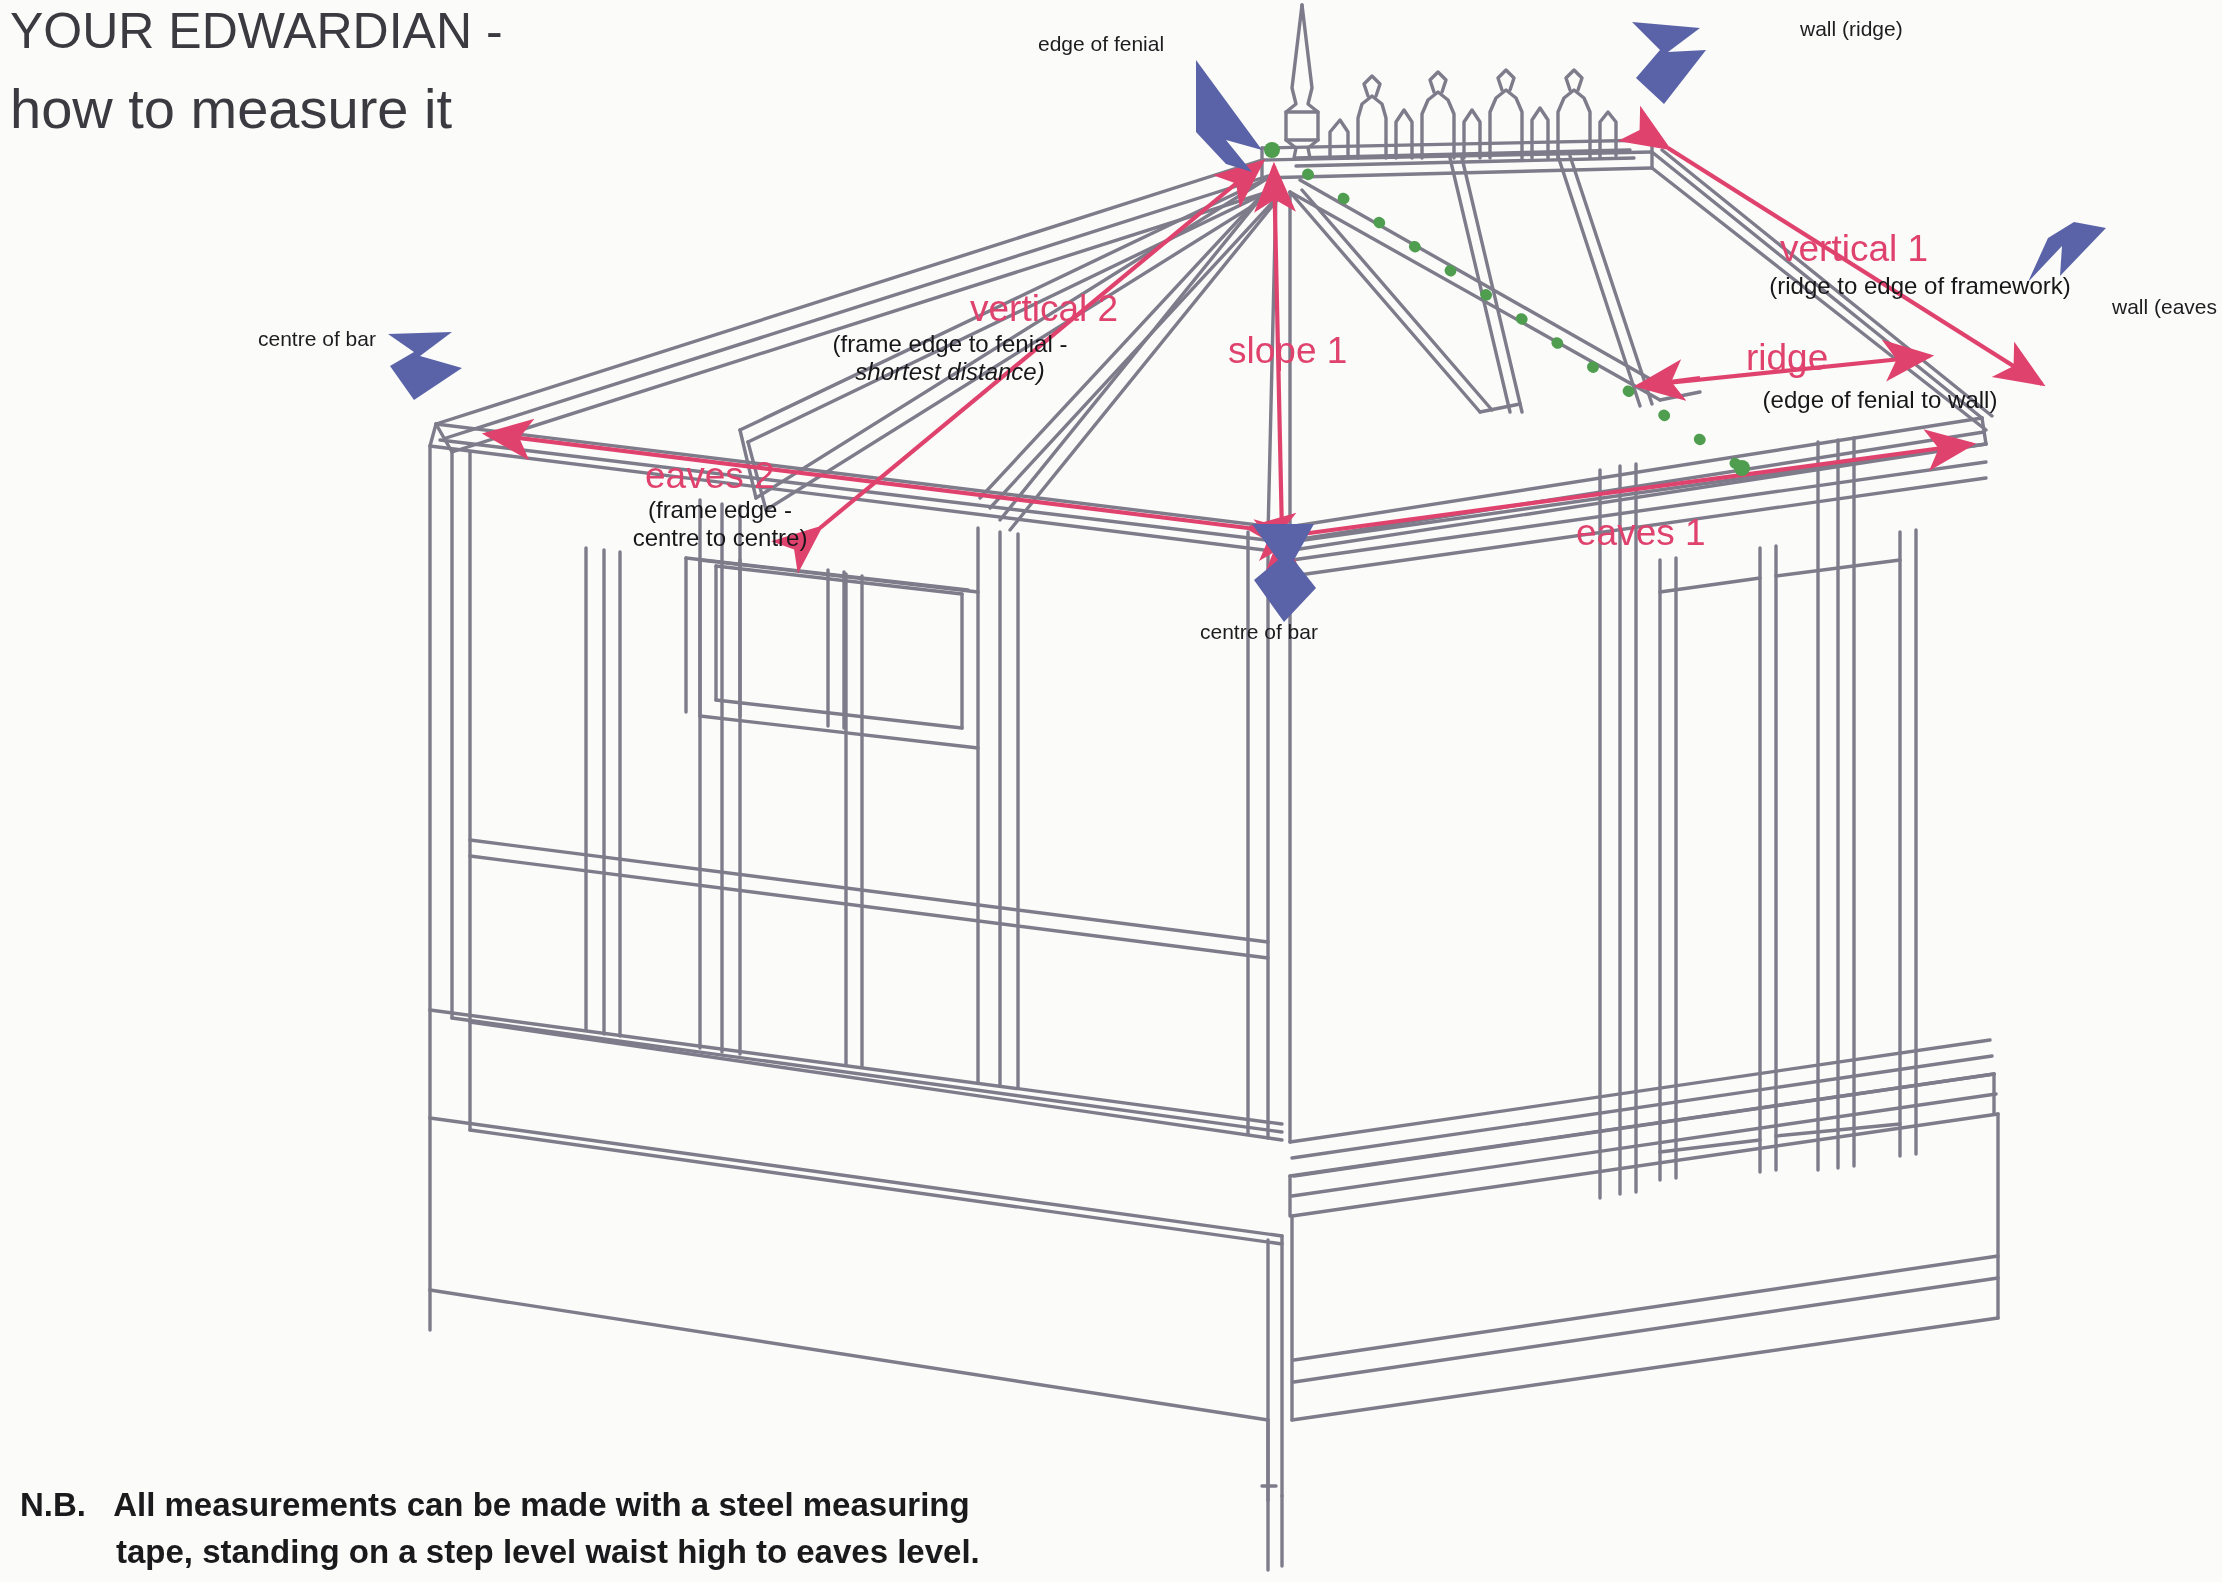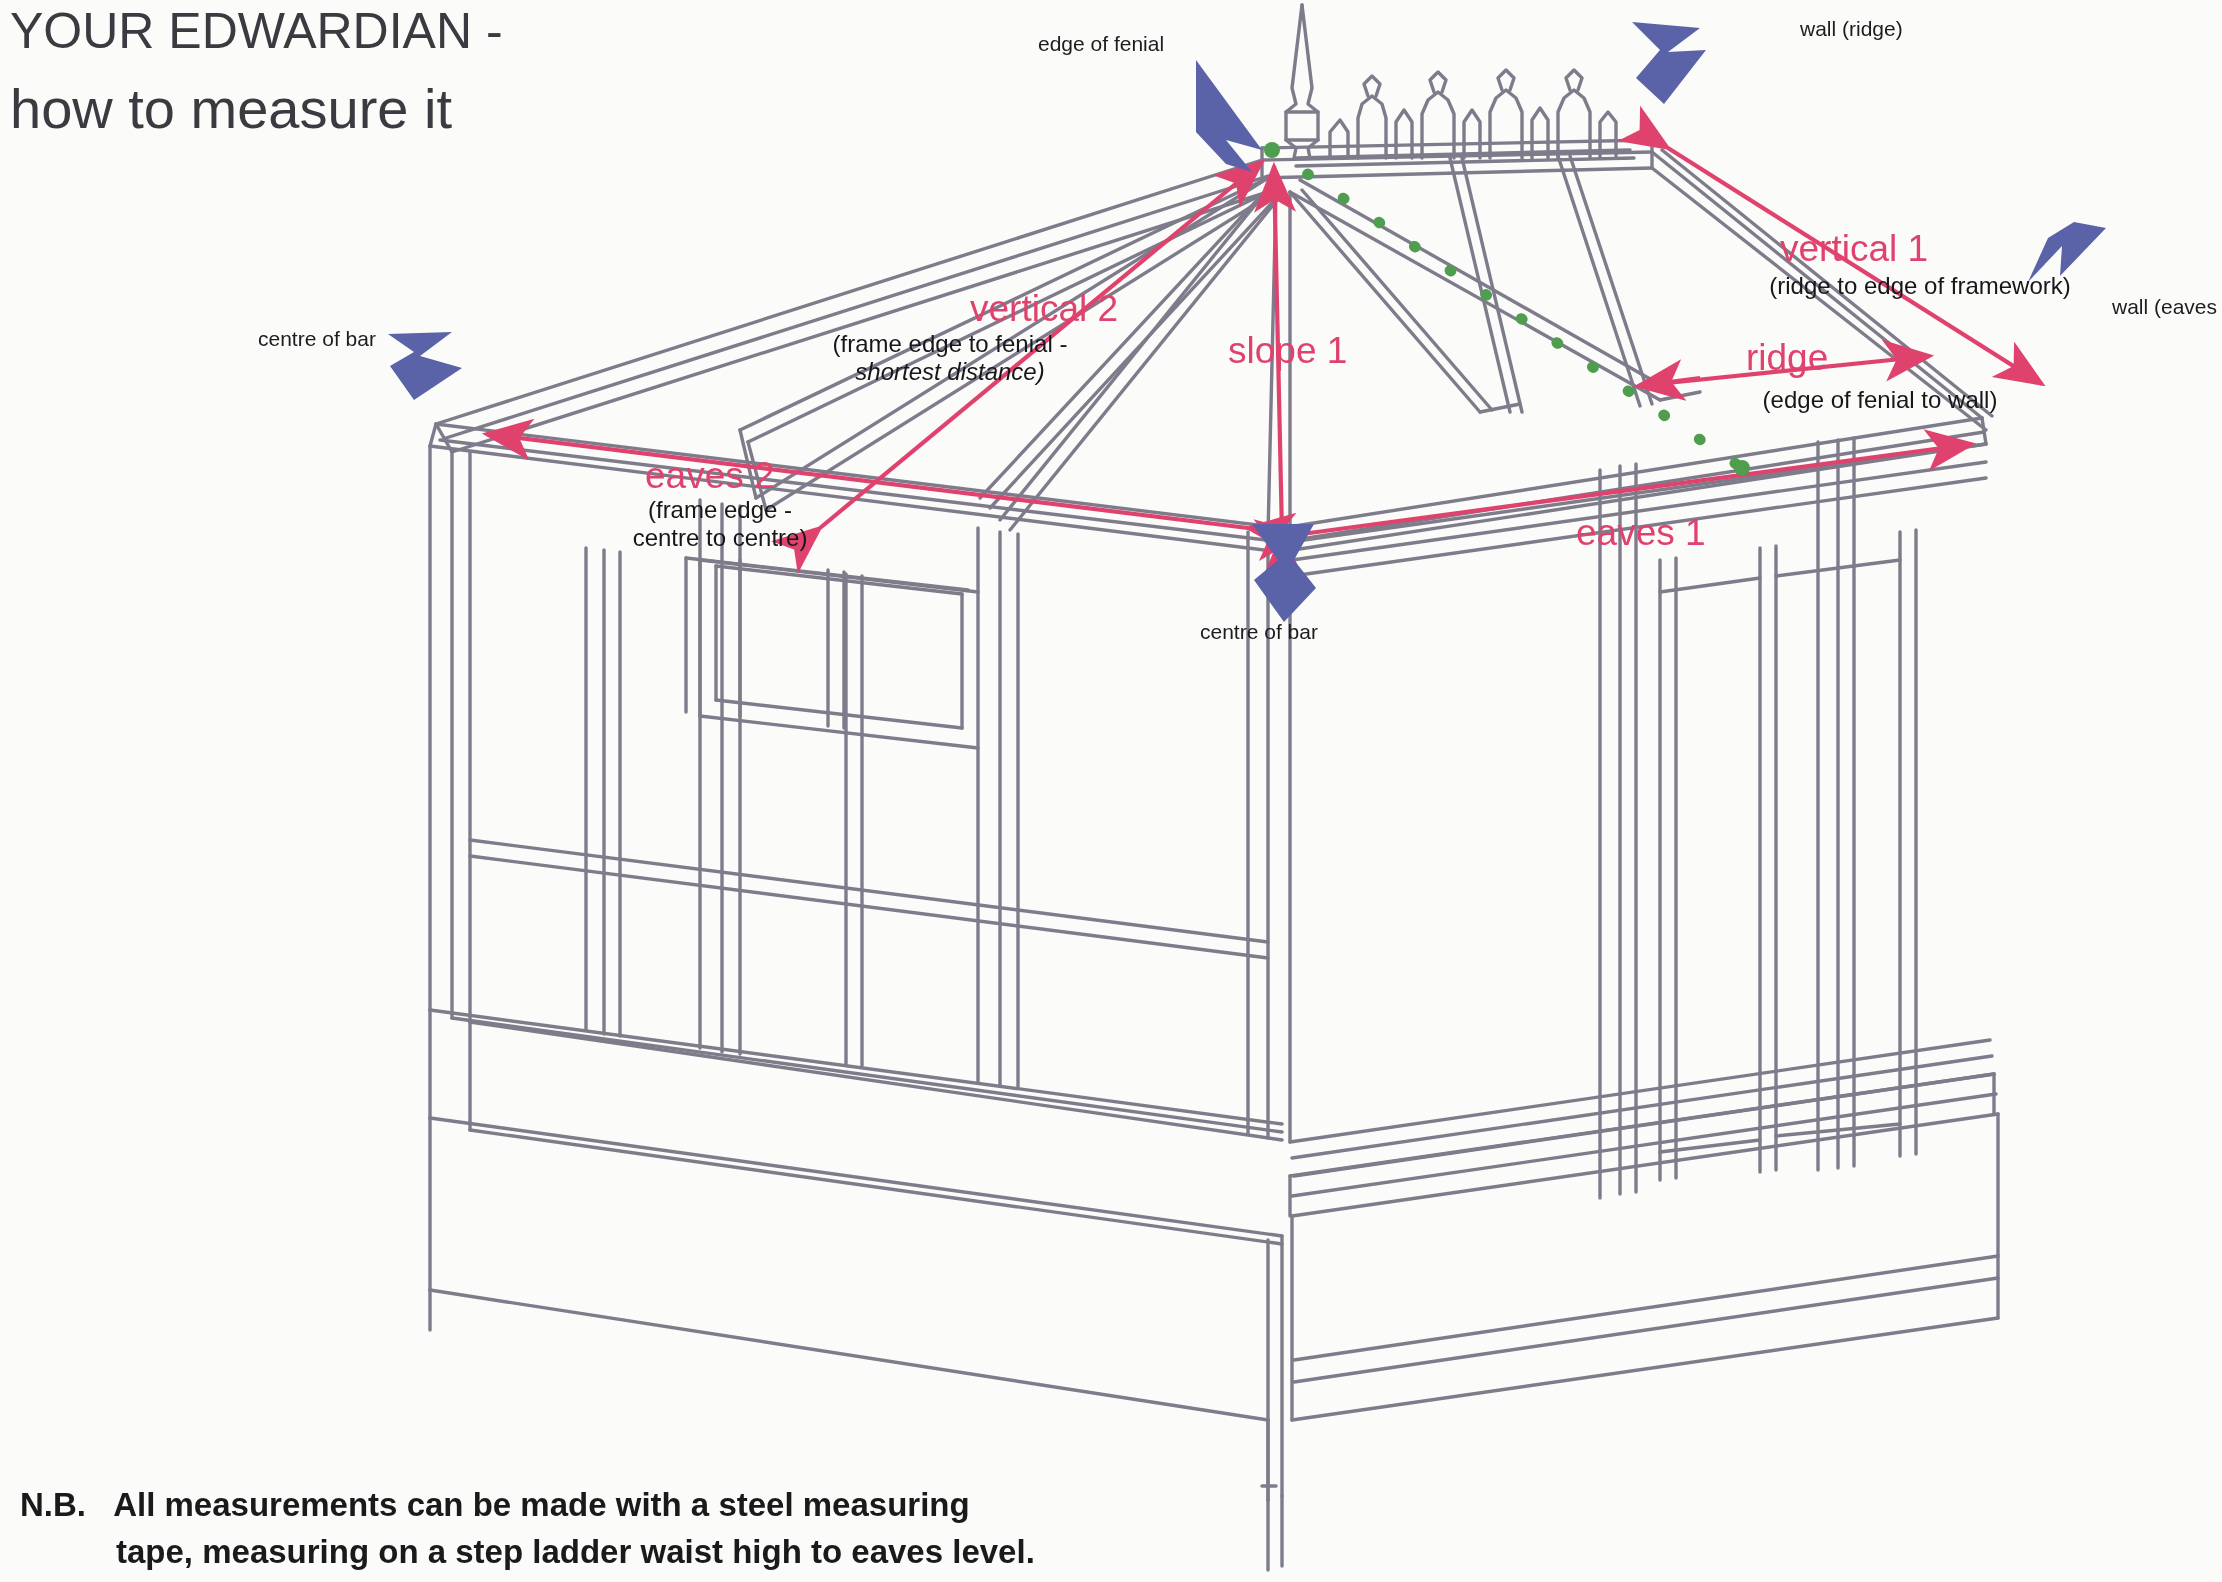--- a/index.html
+++ b/index.html
@@ -286,16 +286,16 @@
   <div class="lbl sub" style="left:560px; top:496px; width:320px;">
     <span>(frame edge -</span><br>
     <span>centre to centre)</span>
   </div>
 
   <div class="lbl meas" style="left:1576px; top:472px;margin-top:40px;">eaves 1</div>
 
   <div class="lbl nb" style="left:20px; top:1482px;">
     <span>N.B.</span>
     <span class="ind" style="width:18px;"></span><span>All measurements can be made with a steel measuring</span><br>
-    <span class="ind" style="width:96px;"></span><span>tape, measuring on a step ladder waist high to eaves level.</span>
+    <span class="ind" style="width:96px;"></span><span>tape, standing on a step level waist high to eaves level.</span>
   </div>
 
 </div>
 
 </body></html>

